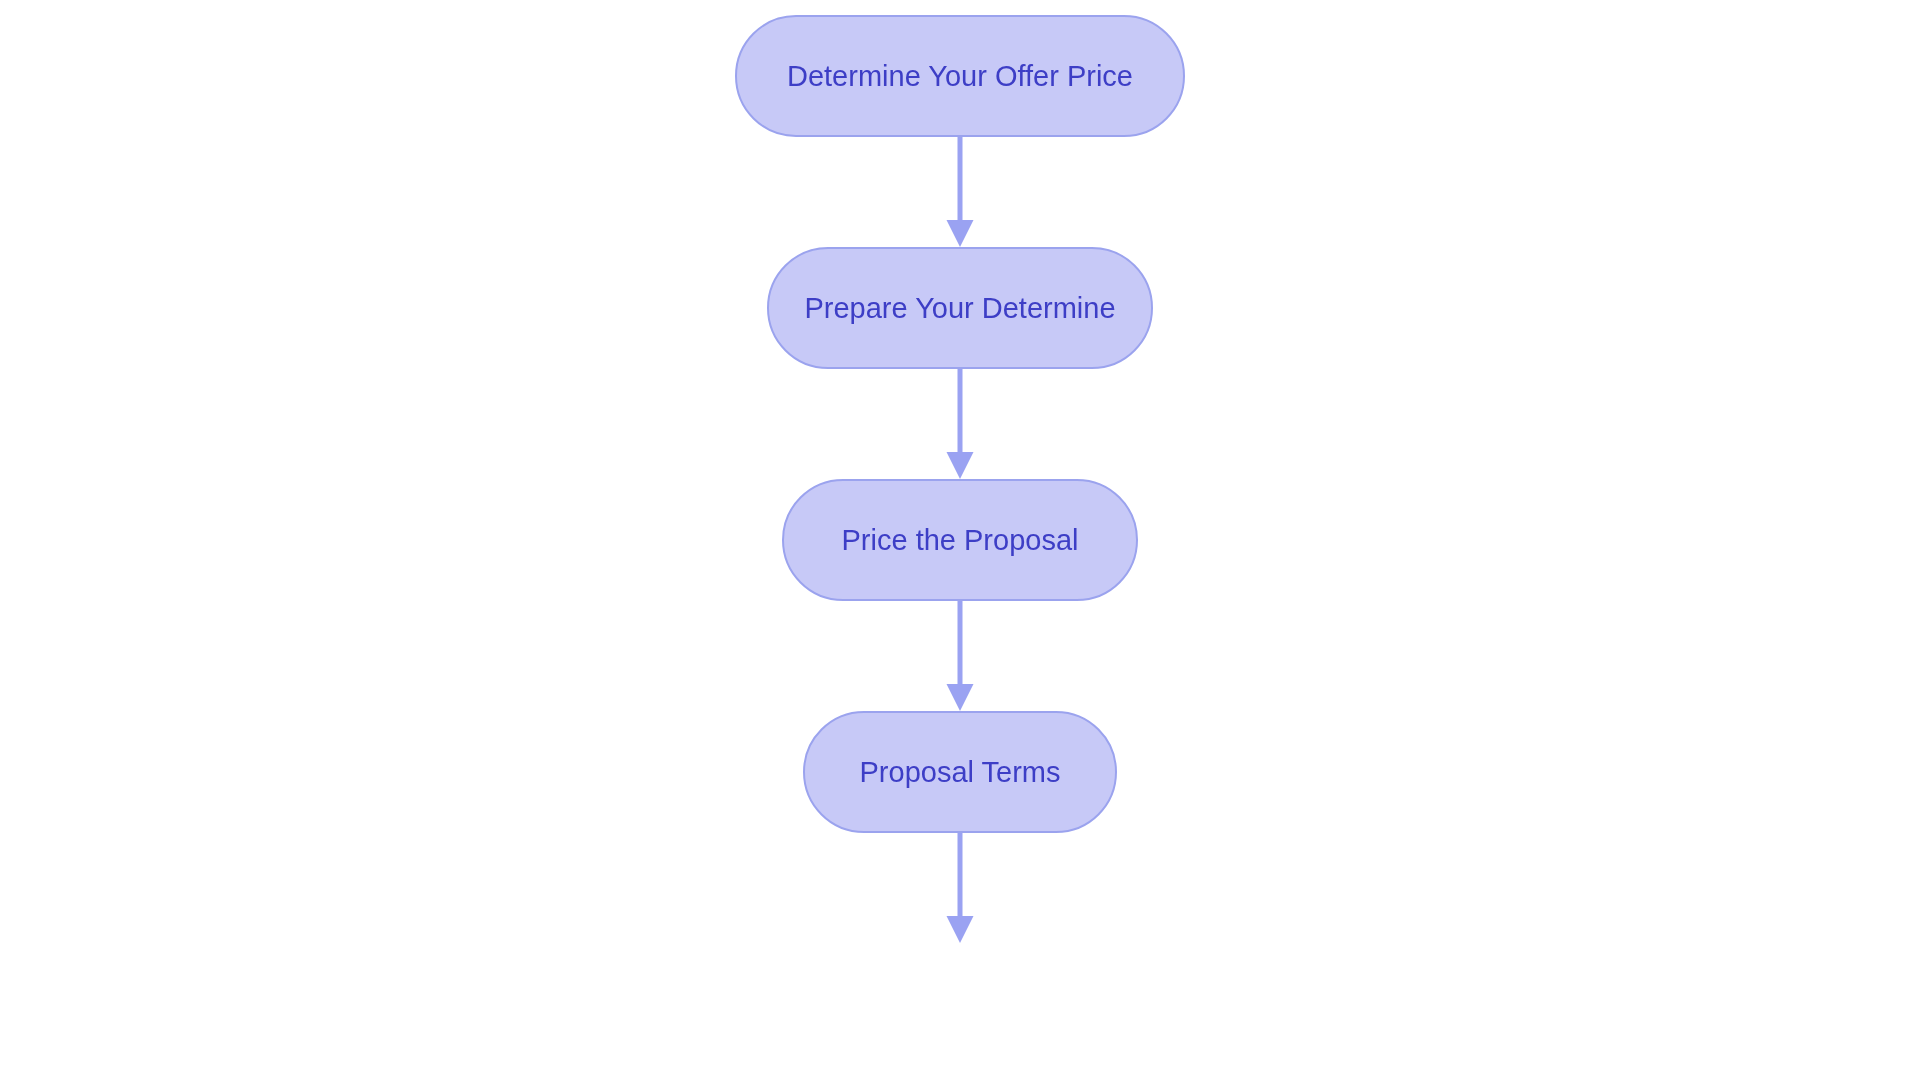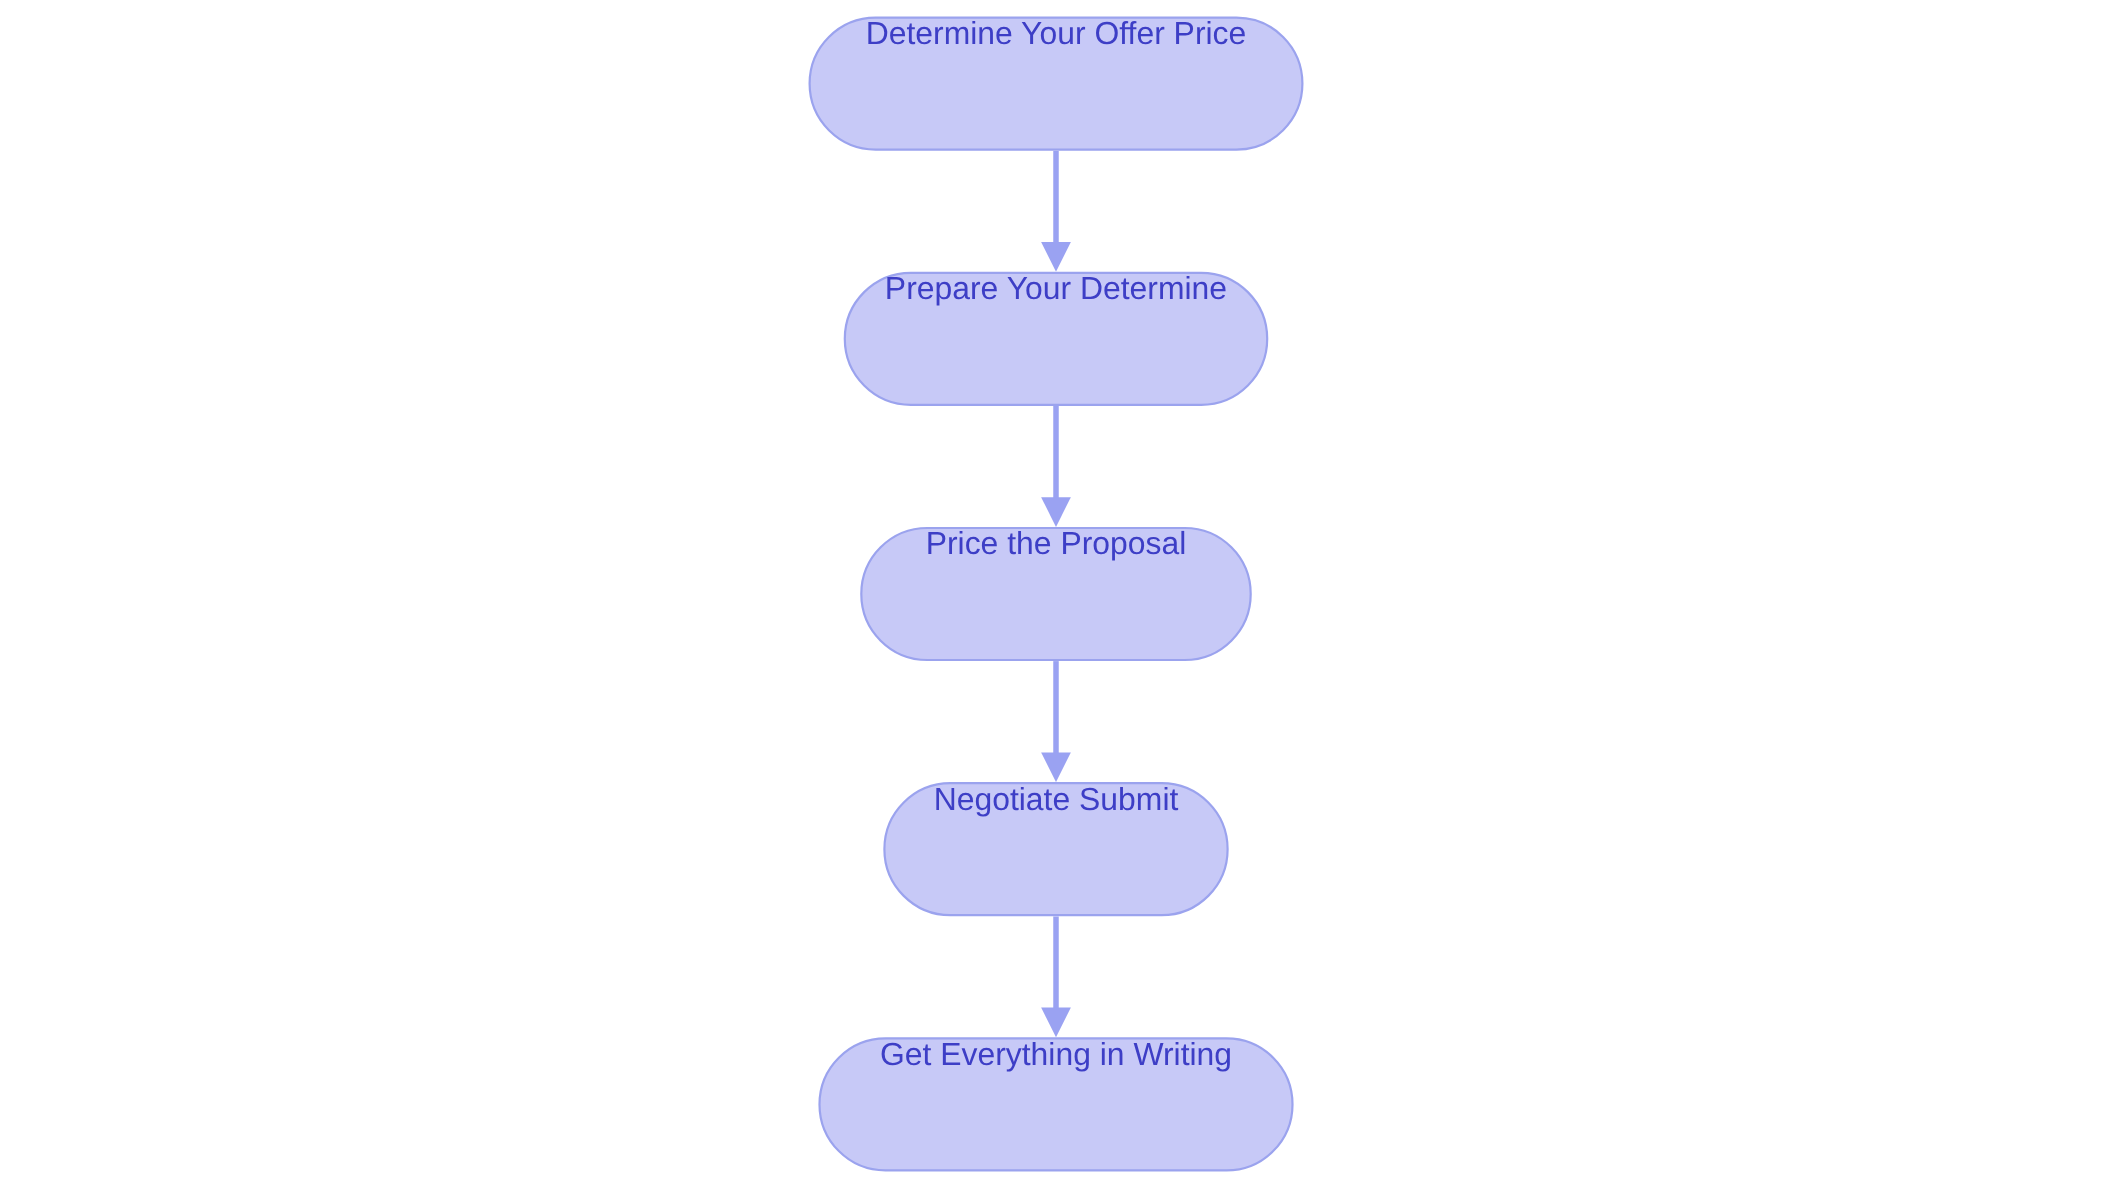--- a/index.html
+++ b/index.html
@@ -27,20 +27,21 @@
   .node {
     box-sizing: border-box;
     height: 122px;
     border-radius: 61px;
     background: var(--node-fill, #c7c9f7);
     border: 2px solid var(--node-border, #9ba3ee);
     color: var(--node-text, #3d3ec6);
     font-size: 29px;
     line-height: 1;
     display: flex;
+    align-items: center;
     justify-content: center;
     white-space: nowrap;
     flex: 0 0 auto;
   }
   
   .node:nth-of-type(1) { width: 450px; }
   .node:nth-of-type(2) { width: 386px; }
   .node:nth-of-type(3) { width: 356px; }
   .node:nth-of-type(4) { width: 314px; }
   .node:nth-of-type(5) { width: 432px; }
@@ -79,25 +80,22 @@
   <div class="node">
     <span>Price the Proposal</span>
   </div>
 
   <svg class="connector" viewBox="0 0 30 110" xmlns="http://www.w3.org/2000/svg" aria-hidden="true">
     <rect class="shaft" x="12.5" y="0" width="5" height="86"></rect>
     <polygon class="head" points="1.5,83 28.5,83 15,110"></polygon>
   </svg>
 
   <div class="node">
-    <span>Negotiate Submit</span>
+    <span>Proposal Terms</span>
   </div>
 
   <svg class="connector" viewBox="0 0 30 110" xmlns="http://www.w3.org/2000/svg" aria-hidden="true">
     <rect class="shaft" x="12.5" y="0" width="5" height="86"></rect>
     <polygon class="head" points="1.5,83 28.5,83 15,110"></polygon>
   </svg>
 
-  <div class="node">
-    <span>Get Everything in Writing</span>
-  </div>
 
 </div>
 
 </body></html>

